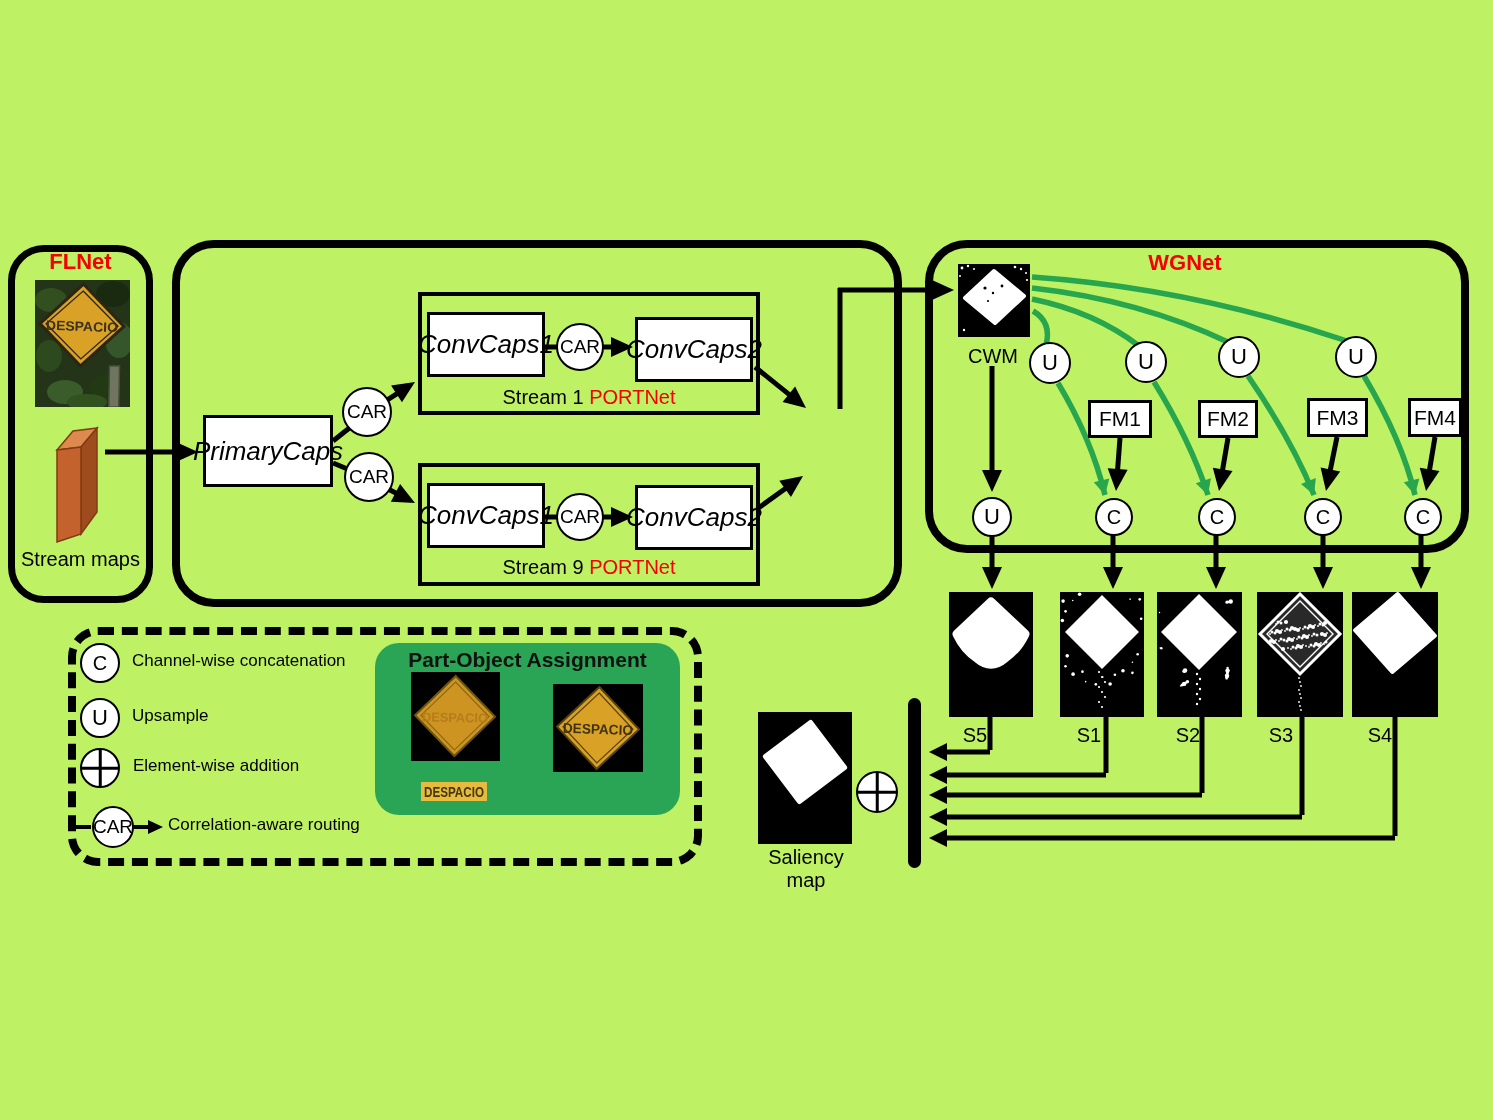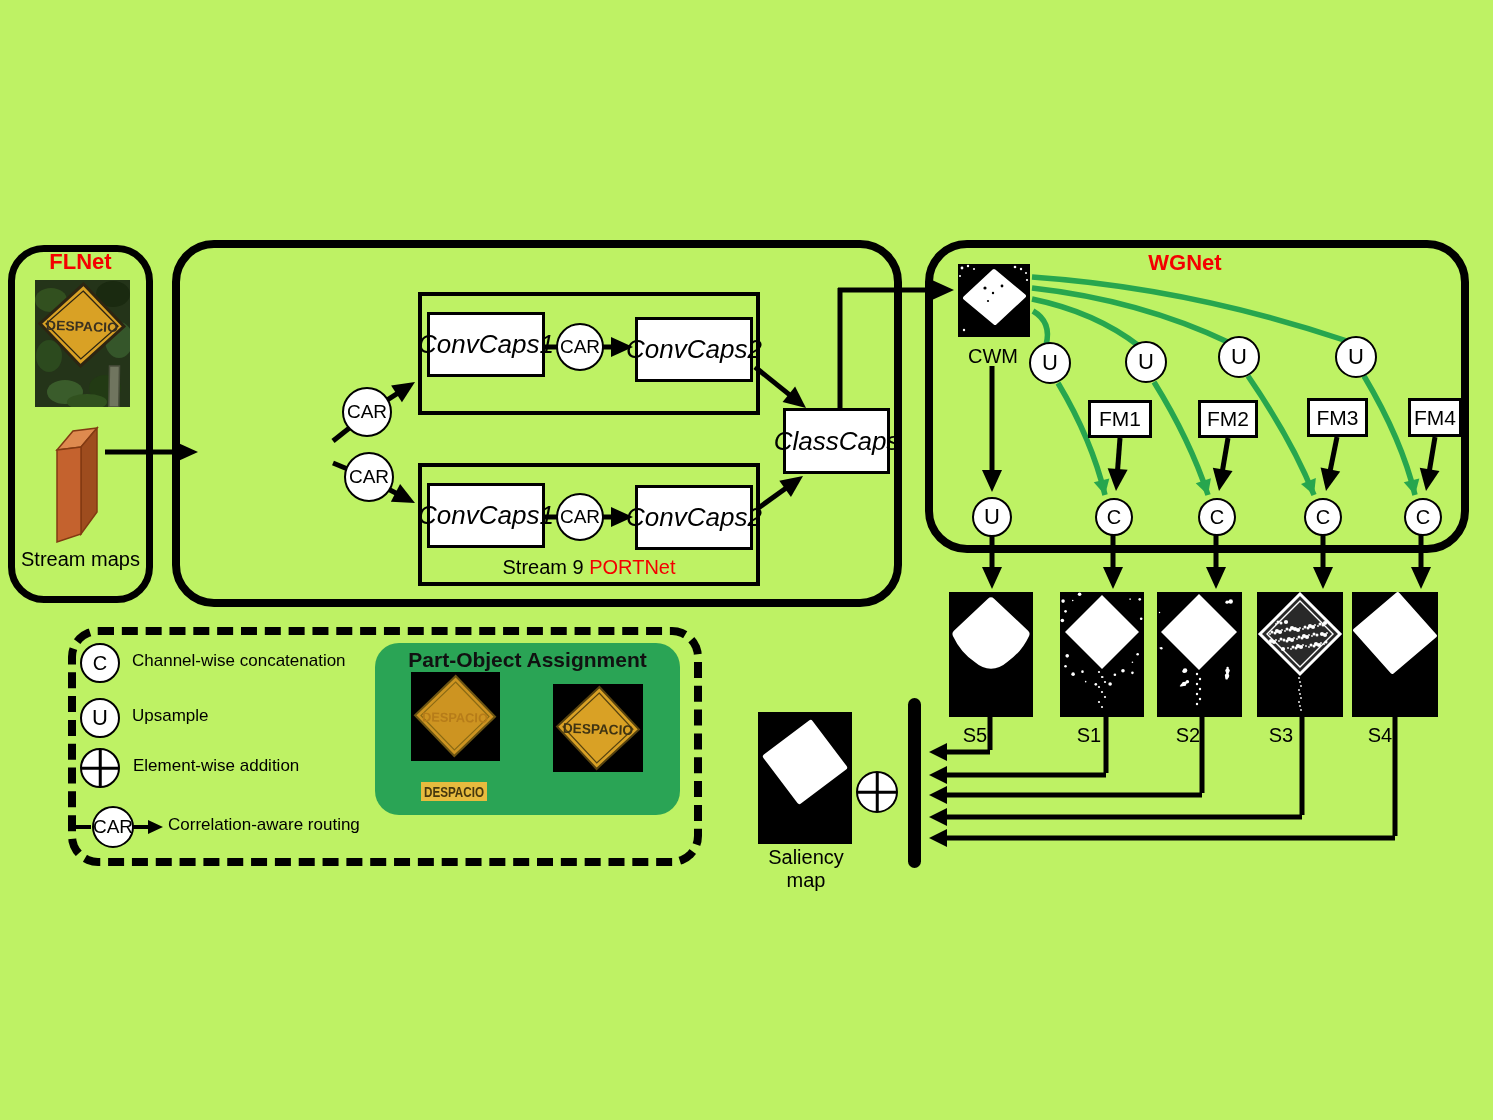--- a/index.html
+++ b/index.html
@@ -136,35 +136,36 @@
 
   <svg class="abs" style="left:53px;top:424px;" width="48" height="122" viewBox="0 0 48 122">
     <polygon points="4,26 20,7 44,4 28,23" fill="#de8a4f" stroke="#823a12" stroke-width="1.5"></polygon>
     <polygon points="28,23 44,4 44,88 28,110" fill="#9e4c1e" stroke="#823a12" stroke-width="1.5"></polygon>
     <polygon points="4,26 28,23 28,110 4,118" fill="#c4622e" stroke="#823a12" stroke-width="1.5"></polygon>
   </svg>
   <div class="abs caption" style="left:8px;top:548px;width:145px;">Stream maps</div>
 
   <div class="abs net-box" style="left:172px;top:240px;width:730px;height:367px;"></div>
 
+  <div class="abs wbox caps" style="left:203px;top:415px;width:130px;height:72px;">PrimaryCaps</div>
   <div class="abs circle car-txt" style="left:342px;top:387px;width:50px;height:50px;">CAR</div>
   <div class="abs circle car-txt" style="left:344px;top:452px;width:50px;height:50px;">CAR</div>
 
   <div class="abs thin-box" style="left:418px;top:292px;width:342px;height:123px;"></div>
   <div class="abs wbox caps" style="left:427px;top:312px;width:118px;height:65px;">ConvCaps1</div>
   <div class="abs circle car-txt" style="left:556px;top:323px;width:48px;height:48px;">CAR</div>
   <div class="abs wbox caps" style="left:635px;top:317px;width:118px;height:65px;">ConvCaps2</div>
+  <div class="abs stream-label" style="left:418px;top:386px;width:342px;"><span>Stream 1 </span><span class="red">PORTNet</span></div>
 
   <div class="abs thin-box" style="left:418px;top:463px;width:342px;height:123px;"></div>
   <div class="abs wbox caps" style="left:427px;top:483px;width:118px;height:65px;">ConvCaps1</div>
   <div class="abs circle car-txt" style="left:556px;top:493px;width:48px;height:48px;">CAR</div>
   <div class="abs wbox caps" style="left:635px;top:485px;width:118px;height:65px;">ConvCaps2</div>
   <div class="abs stream-label" style="left:418px;top:556px;width:342px;"><span>Stream 9 </span><span class="red">PORTNet</span></div>
 
-  <div class="abs wbox caps" style="left:783px;top:408px;width:107px;height:66px;">ClassCaps</div>
 
   <div class="abs net-box" style="left:925px;top:240px;width:544px;height:313px;"></div>
   <div class="abs net-title" style="left:1000px;top:250px;width:370px;">WGNet</div>
 
   <svg class="abs" style="left:958px;top:264px;" width="72" height="73" viewBox="0 0 72 73">
     <rect width="72" height="73" fill="#000"></rect>
     <polygon points="36,7 66,32 37,59 7,34" fill="#fff" stroke="#fff" stroke-width="4" stroke-linejoin="round"></polygon>
     <g fill="#000">
       <circle cx="27" cy="24" r="1.6"></circle>
         <circle cx="35" cy="29" r="1.2"></circle>

